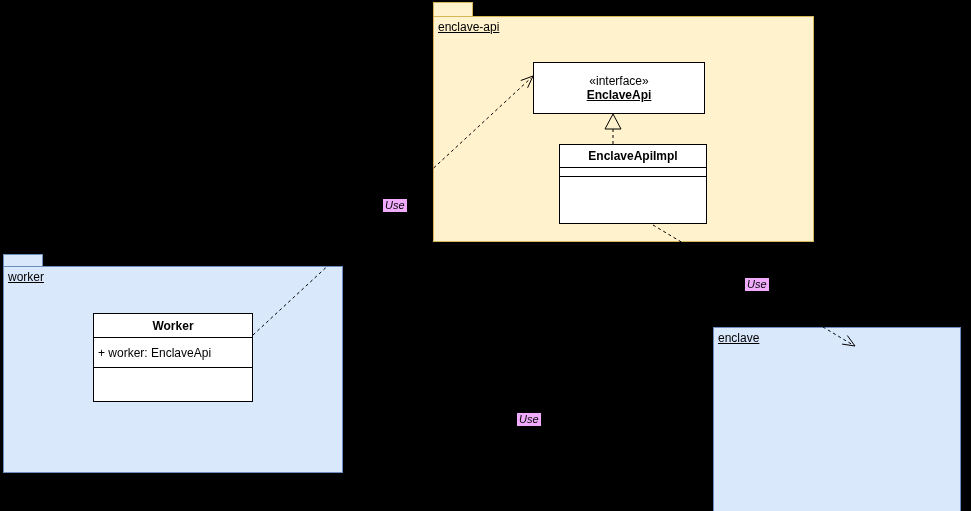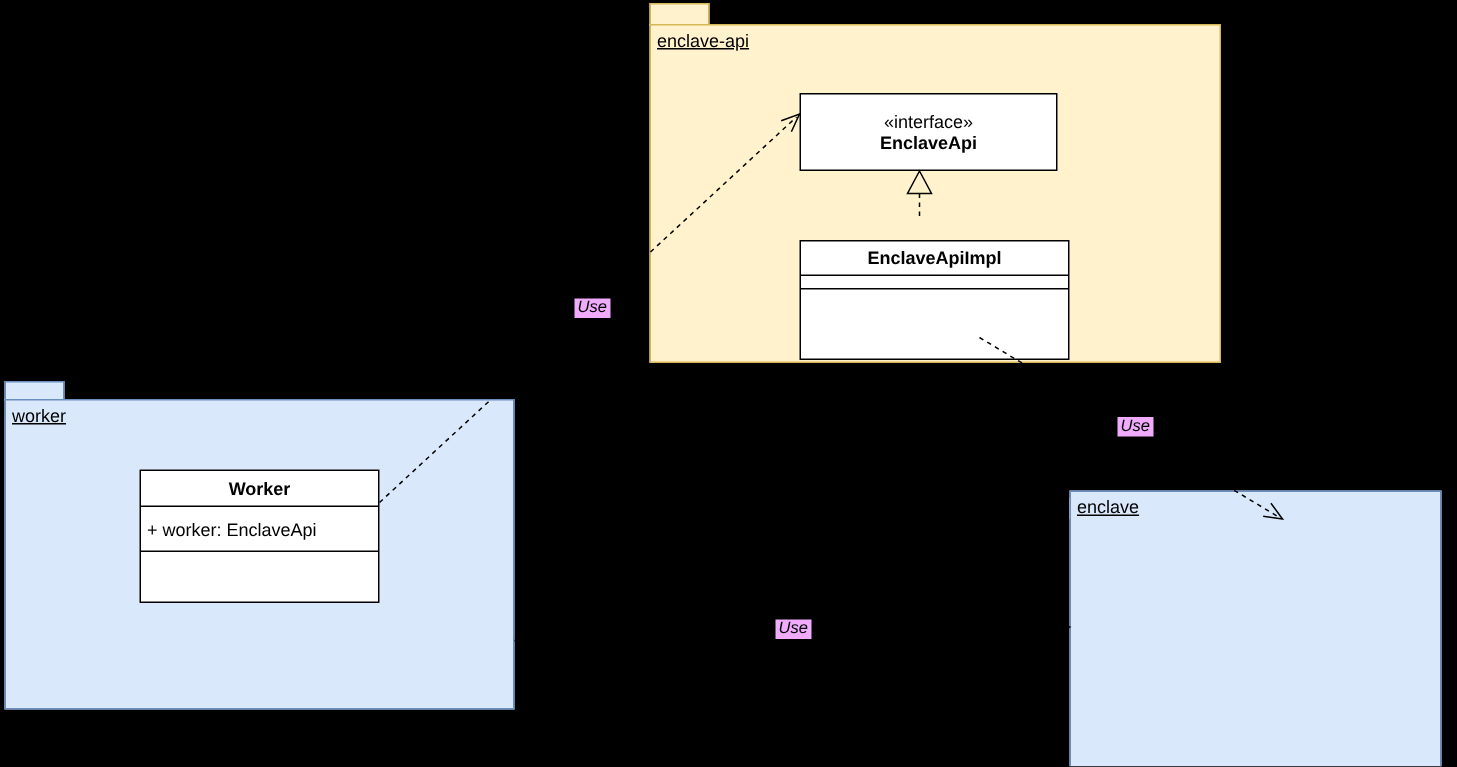--- a/index.html
+++ b/index.html
@@ -56,25 +56,25 @@
   </div>
 
   <div class="pkg-tab pkg-blue" style="left:713px;top:332px;width:40px;height:14px;"></div>
   <div class="pkg-body pkg-blue" style="left:713px;top:327px;width:248px;height:195px;">
     <span class="pkg-label">enclave</span>
   </div>
 
   <div class="uml-class" style="left:533px;top:62px;width:172px;height:52px;z-index:10;">
     <div class="center-col">
       <span class="stereo">«interface»</span>
-      <span style="font-weight:bold;">EnclaveApi</span>
+      <span style="font-weight:bold;text-decoration:underline;">EnclaveApi</span>
     </div>
   </div>
 
-  <div class="uml-class" style="left:533px;top:144px;width:180px;height:80px;z-index:10;margin-top:16px;">
+  <div class="uml-class" style="left:559px;top:144px;width:148px;height:80px;z-index:10;">
     <div class="title sep" style="height:23px;">EnclaveApiImpl</div>
     <div class="sep" style="height:8px;"></div>
     <div style="height:46px;"></div>
   </div>
 
   <div class="uml-class" style="left:93px;top:313px;width:160px;height:89px;z-index:10;">
     <div class="title sep" style="height:24px;">Worker</div>
     <div class="attr-row sep" style="height:30px;">+ worker: EnclaveApi</div>
     <div style="height:33px;"></div>
   </div>

